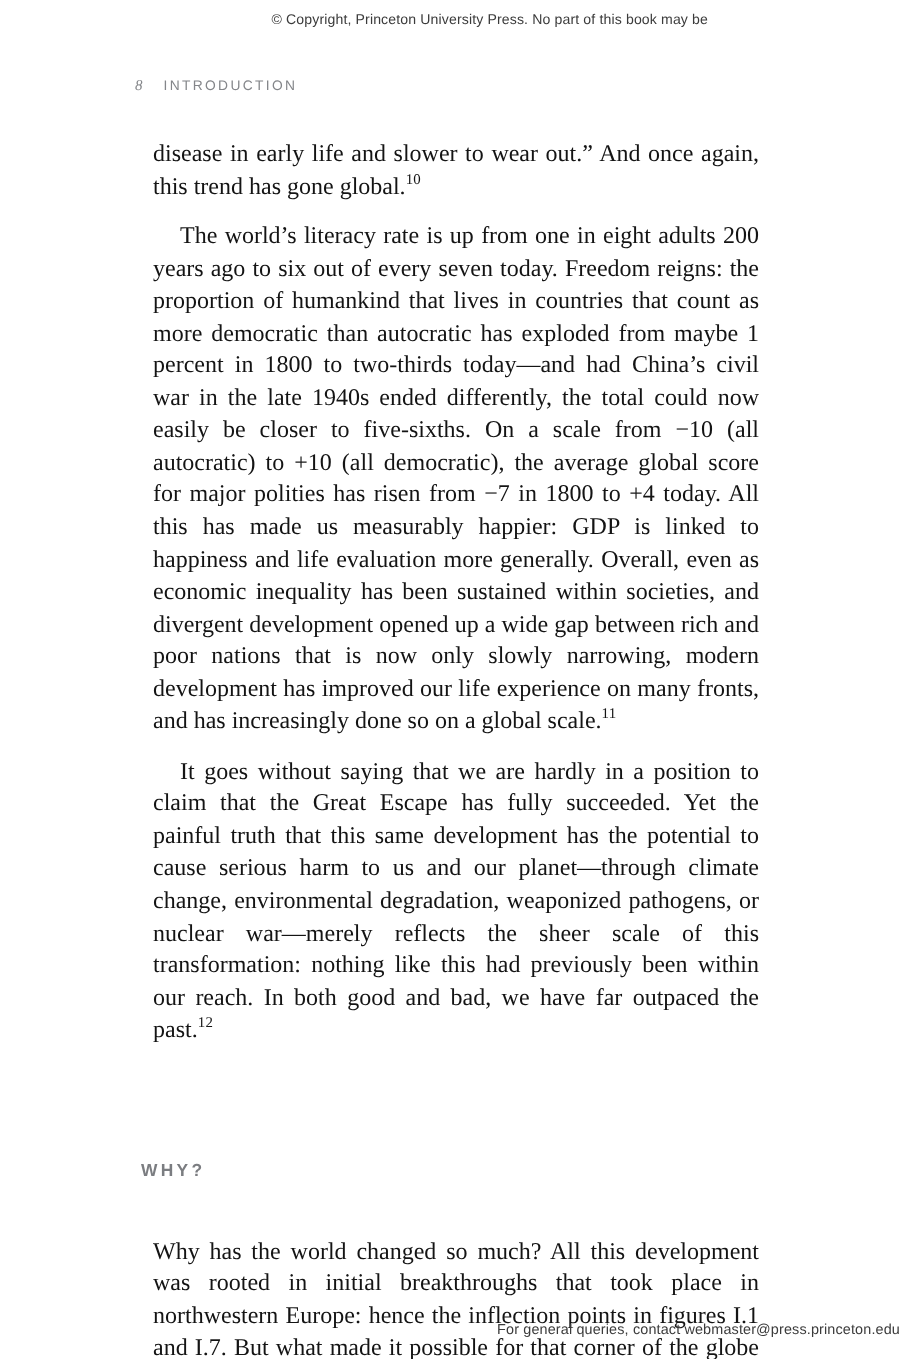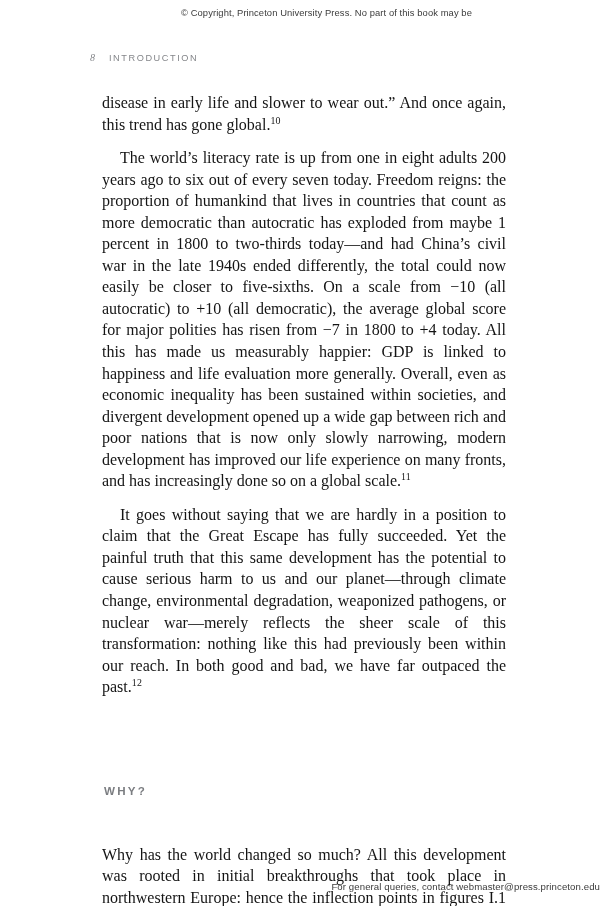--- a/index.html
+++ b/index.html
@@ -76,21 +76,21 @@
 
   sup.fn {
     font-size: 0.62em;
     vertical-align: super;
     line-height: 0;
     letter-spacing: 0.02em;
   }
 
   
   .section-head {
-    margin: 14px;
+    margin: 4px;
     font-family: "Liberation Sans", "DejaVu Sans", sans-serif;
     font-weight: bold;
     font-size: 11.6px;
     letter-spacing: 0.19em;
     color: #7b7d81;
     text-align: left;
   }
   .gap-before-head { height: 60px; }
   .gap-after-head  { height: 21px; }
 

